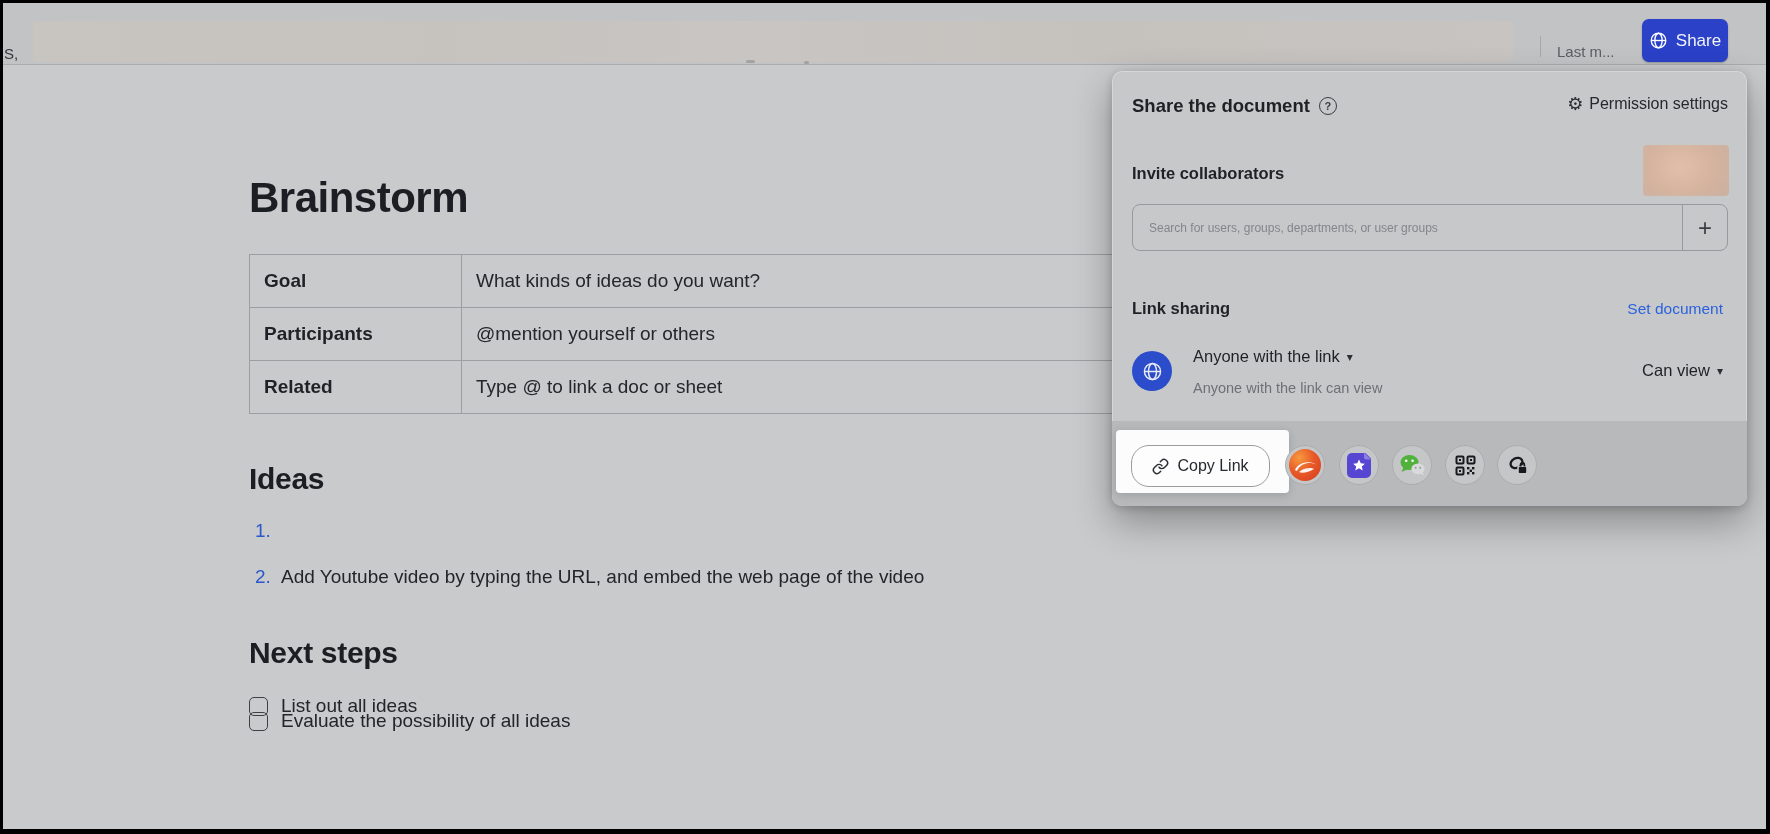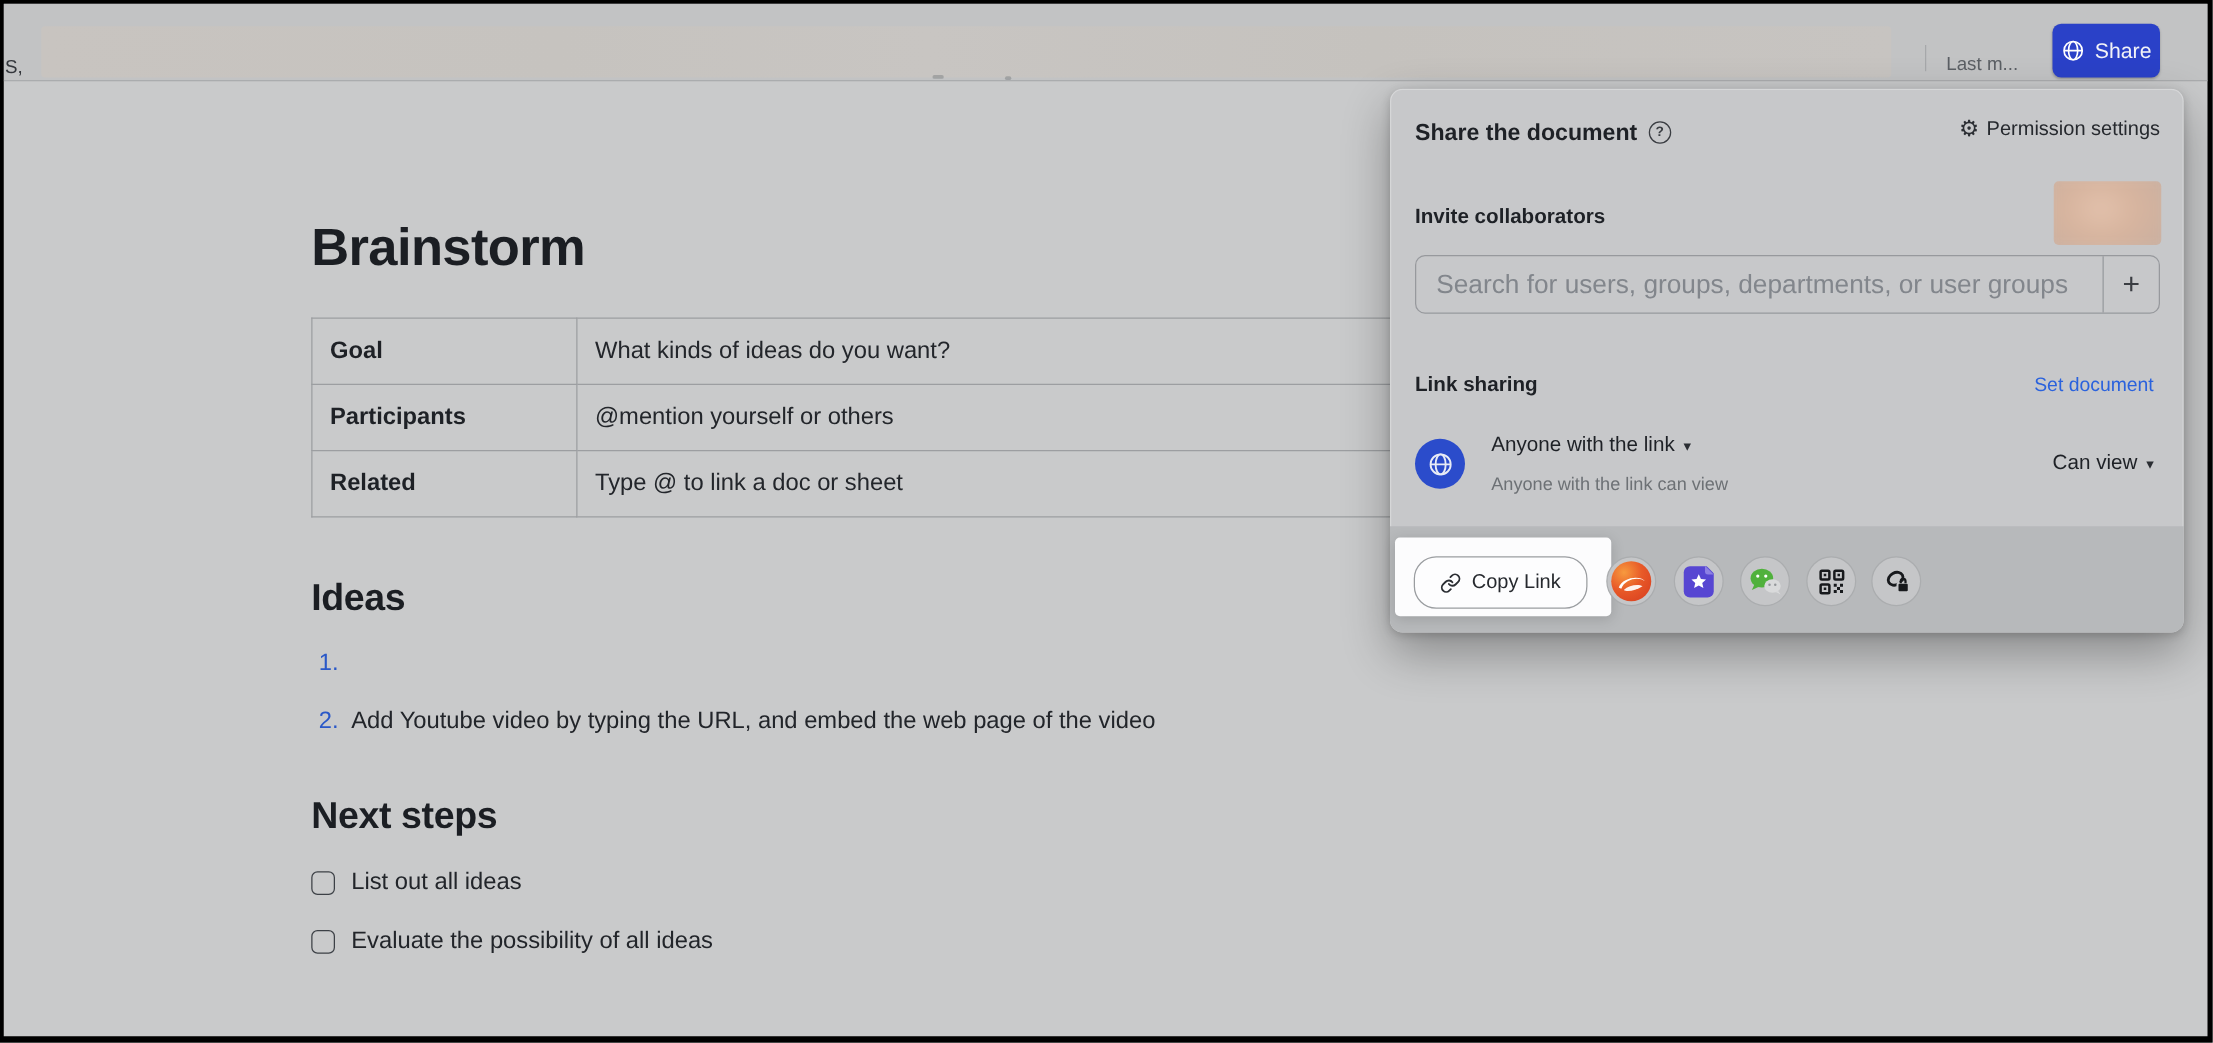--- a/index.html
+++ b/index.html
@@ -42,21 +42,21 @@
   .perm-settings { position:absolute; right:19px; top:24px; display:flex; align-items:center; gap:6px; cursor:pointer;
     font-size:16px; color:#26292e; }
   .gear-glyph { font-family:"DejaVu Sans",sans-serif; font-size:18px; color:#2b2e33; line-height:1; }
   .invite-label { position:absolute; left:20px; top:93px; font-size:16.5px; font-weight:700; color:#1e2126; }
   .avatar-blur { position:absolute; left:531px; top:74px; width:86px; height:51px; border-radius:4px; overflow:hidden; }
   .avatar-blur > div { position:absolute; inset:-10px;
     background:radial-gradient(60% 70% at 45% 45%, #e3c2ad 0%, #d7b49e 45%, #c9afa0 100%); filter:blur(7px); }
   .search-box { position:absolute; left:20px; top:133px; width:596px; height:47px; border:1px solid #97999d; border-radius:8px;
     display:flex; align-items:stretch; }
   .search-box input { flex:1; background:transparent; border:none; outline:none; padding:0 16px;
-    font-family:"Liberation Sans","DejaVu Sans",sans-serif; font-size:21px; color:#3c4046; }
+    font-family:"Liberation Sans","DejaVu Sans",sans-serif; font-size:12px; color:#3c4046; }
   .search-box input::placeholder { color:#82868c; opacity:1; }
   .plus-seg { width:45px; border-left:1px solid #97999d; display:flex; align-items:center; justify-content:center;
     font-size:24px; font-weight:400; color:#3a3d42; cursor:pointer; }
   .link-sharing-label { position:absolute; left:20px; top:228px; font-size:16.5px; font-weight:700; color:#1e2126; }
   .set-password { position:absolute; right:24px; top:229px; font-size:15.5px; color:#2a62dd; cursor:pointer; }
   .globe-avatar { position:absolute; left:20px; top:280px; width:40px; height:40px; border-radius:50%;
     background:#2b4ccb; display:flex; align-items:center; justify-content:center; cursor:pointer; }
   .access-primary { position:absolute; left:81px; top:276px; font-size:16.5px; color:#1e2126; display:flex; align-items:center; gap:7px; cursor:pointer; }
   .access-secondary { position:absolute; left:81px; top:309px; font-size:14.5px; color:#6d7175; }
   .can-view { position:absolute; right:24px; top:290px; font-size:16.5px; color:#1e2126; display:flex; align-items:center; gap:7px; cursor:pointer; }
@@ -132,21 +132,21 @@
         <span class="num">2.</span>
         <span>Add Youtube video by typing the URL, and embed the web page of the video</span>
       </div>
 
       <h2 class="sec-heading" style="top:570px;">Next steps</h2>
 
       <div class="todo-item" style="top:629px;">
         <span class="todo-box"></span>
         <span>List out all ideas</span>
       </div>
-      <div class="todo-item" style="top:676px;">
+      <div class="todo-item" style="top:644px;">
         <span class="todo-box"></span>
         <span>Evaluate the possibility of all ideas</span>
       </div>
 
       <div id="popover">
 
         <div class="pop-title">
           <span>Share the document</span>
           <span class="help-badge">?</span>
         </div>

